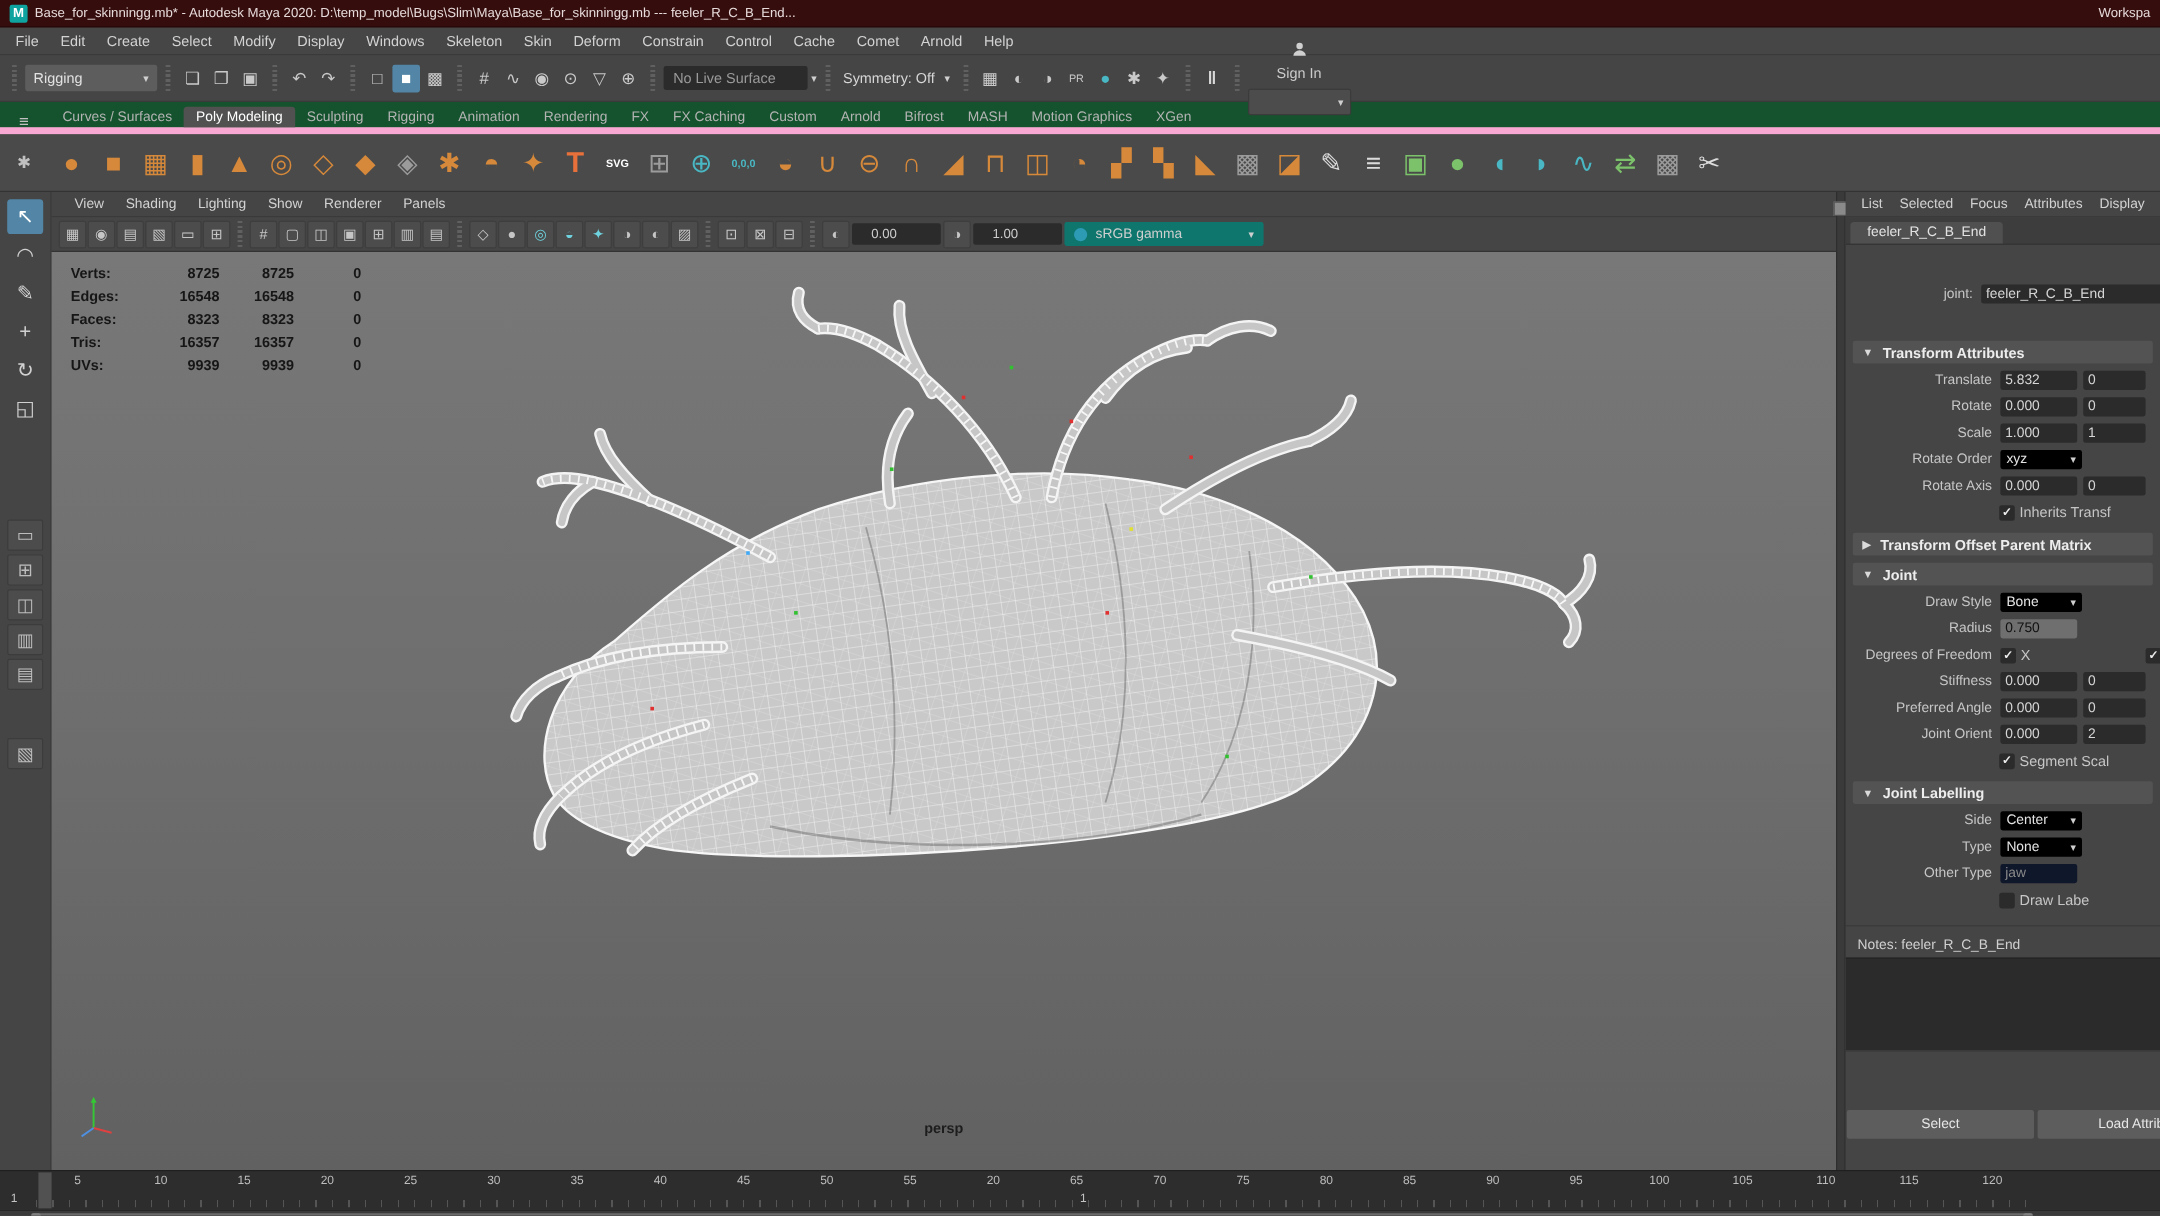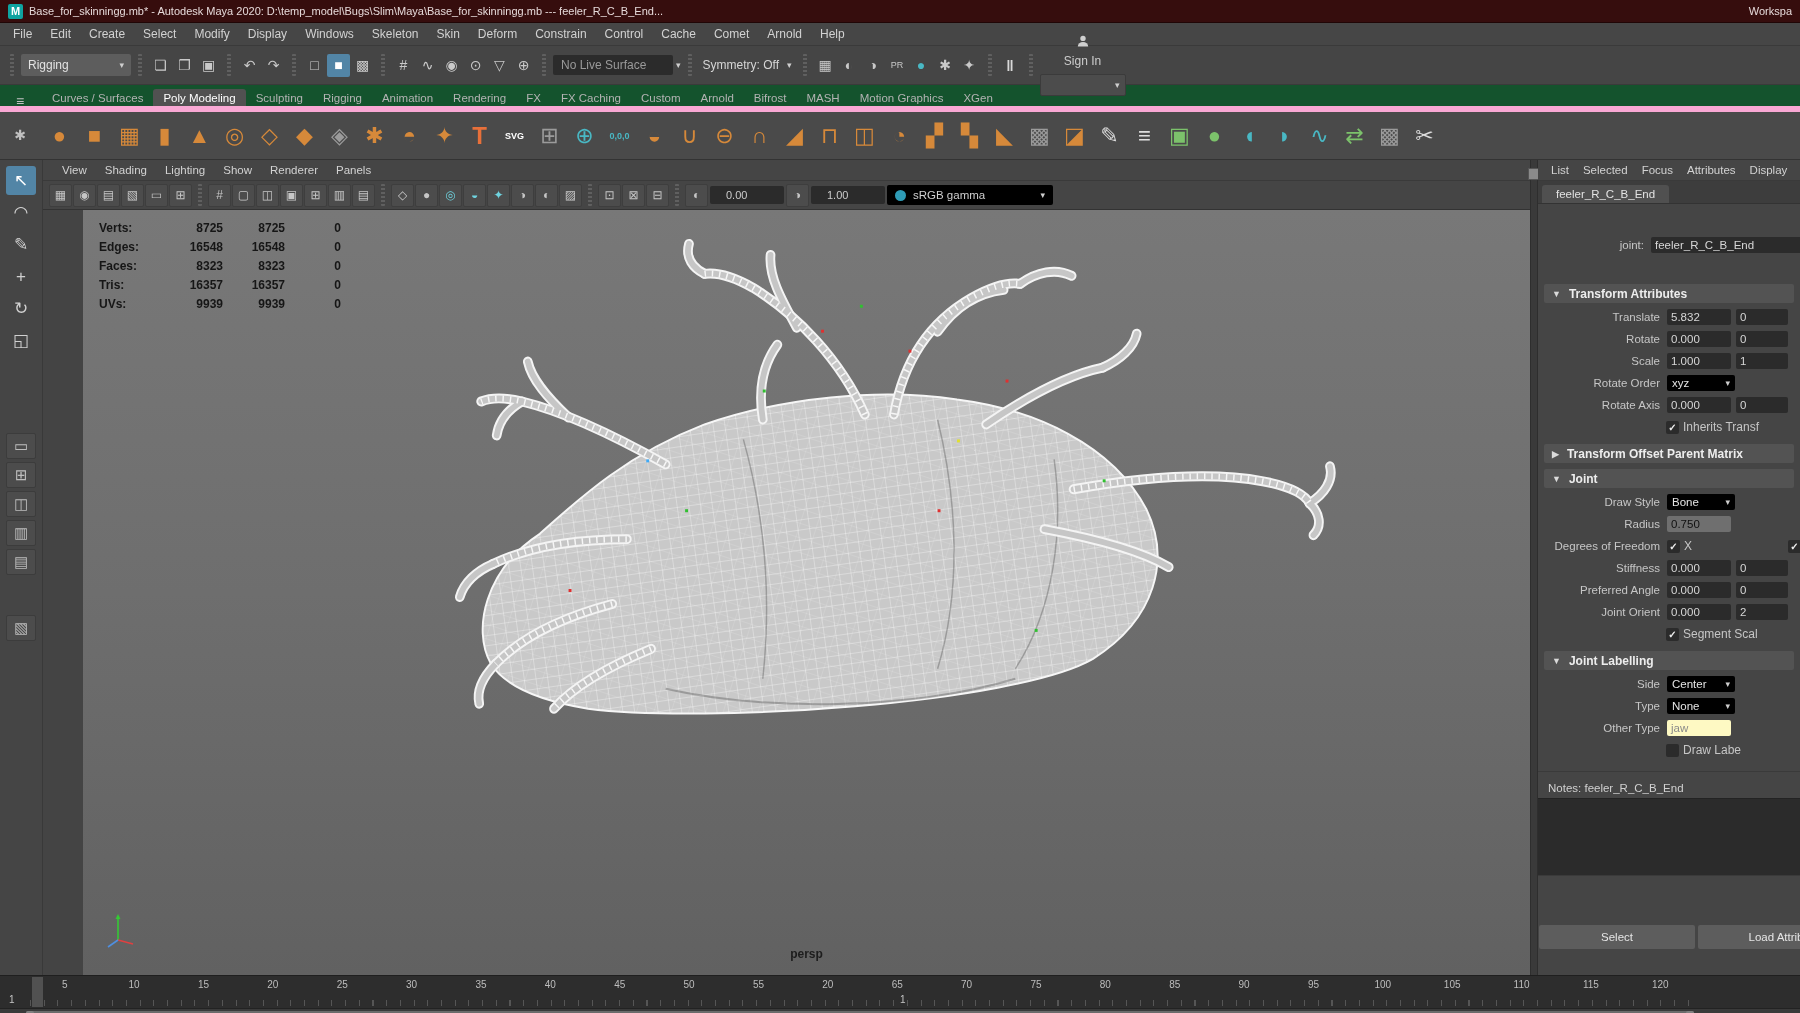--- a/index.html
+++ b/index.html
@@ -57,48 +57,48 @@
   .tool-gap2{height:34px;}
   .layoutbtn{width:28px;height:24px;display:flex;align-items:center;justify-content:center;font-size:15px;color:#bdbdbd;border:1px solid #3c3c3c;background:#4c4c4c;border-radius:2px;}
 
   .viewport-col{flex:1;display:flex;flex-direction:column;min-width:0;}
   .panelmenu{height:20px;background:#454545;display:flex;align-items:center;padding:0 10px;border-bottom:1px solid #3a3a3a;}
   .pm-item{padding:0 9px;font-size:11.5px;color:#d2d2d2;}
   .vp-toolbar{height:28px;background:#454545;display:flex;align-items:center;padding:0 6px;gap:2px;border-bottom:1px solid #333;}
   .vp-icon{width:21px;height:21px;display:flex;align-items:center;justify-content:center;font-size:12px;color:#c6c6c6;background:#4c4c4c;border:1px solid #3e3e3e;border-radius:2px;flex:0 0 auto;}
   .vp-icon.teal{color:#6fd3df;}
   .vp-field{width:42px;height:18px;background:#2b2b2b;border-radius:2px;color:#ccc;display:flex;align-items:center;padding:0 16px;font-size:11px;flex:0 0 auto;}
-  .gamma-chip{height:20px;background:#000000;border-radius:2px;display:flex;align-items:center;gap:7px;padding:0 8px;width:150px;flex:0 0 auto;}
+  .gamma-chip{height:20px;background:#0f766e;border-radius:2px;display:flex;align-items:center;gap:7px;padding:0 8px;width:150px;flex:0 0 auto;}
   .gamma-dot{width:11px;height:11px;border-radius:50%;background:#2e9bb5;flex:0 0 auto;}
   .gamma-chip .lbl{flex:1;color:#cfcfcf;font-size:11.5px;}
 
-  .canvas{flex:1;position:relative;background:linear-gradient(#787878 0%,#6e6e6e 50%,#616161 100%);overflow:hidden;margin-left:40px;}
+  .canvas{flex:1;position:relative;background:linear-gradient(#787878 0%,#6e6e6e 50%,#616161 100%);overflow:hidden;}
   .scene-svg{position:absolute;inset:0;width:100%;height:100%;}
   .hud{position:absolute;top:8px;left:16px;color:#161616;font-weight:bold;}
   .hud-row{display:grid;grid-template-columns:58px 66px 62px 56px;height:19px;align-items:center;}
   .hud-v{text-align:right;}
-  .persp-label{position:absolute;bottom:14px;left:50%;transform:translateX(-50%);color:#1d1d1d;font-weight:bold;}
+  .persp-label{position:absolute;bottom:28px;left:50%;transform:translateX(-50%);color:#1d1d1d;font-weight:bold;}
   .axis{position:absolute;left:22px;bottom:24px;}
 
   .divider-v{width:6px;background:#3a3a3a;border-left:1px solid #2e2e2e;border-right:1px solid #2e2e2e;position:relative;flex:0 0 auto;}
   .divider-v .sq{position:absolute;top:8px;left:-3px;width:10px;height:10px;background:#8a8a8a;border:1px solid #555;}
 
   
   .ae{width:262px;background:#454545;display:flex;flex-direction:column;position:relative;overflow:hidden;flex:0 0 auto;}
   .ae-menus{height:20px;display:flex;align-items:center;padding:0 6px;border-bottom:1px solid #3a3a3a;overflow:hidden;}
   .ae-menu{padding:0 7px;font-size:11.5px;color:#d2d2d2;white-space:nowrap;}
   .ae-tabrow{height:22px;background:#3d3d3d;display:flex;align-items:flex-end;padding-left:4px;border-bottom:1px solid #333;}
   .ae-tab{background:#505050;padding:3px 14px;font-size:11.5px;color:#e2e2e2;border-radius:3px 3px 0 0;white-space:nowrap;}
   .ae-body{flex:1;position:relative;}
   .ae-row{display:flex;align-items:center;height:22px;padding-left:4px;width:310px;}
   .ae-lbl{width:118px;text-align:right;padding-right:7px;color:#c6c6c6;font-size:11.5px;white-space:nowrap;flex:0 0 auto;}
   .ae-fld{width:56px;height:16px;background:#2b2b2b;border-radius:2px;color:#d6d6d6;font-size:11.5px;display:flex;align-items:center;padding:0 4px;flex:0 0 auto;}
   .ae-fld2{width:44px;margin-left:5px;}
   .ae-fld.sel{background:#6f6f6f;color:#101010;}
-  .ae-fld.dis{background:#fef9c3;color:#8a8a8a;}
+  .ae-fld.dis{background:#0f172a;color:#8a8a8a;}
   .ae-dd{width:58px;height:16px;background:#000000;border-radius:2px;display:flex;align-items:center;justify-content:space-between;padding:0 5px;font-size:11.5px;color:#e4e4e4;flex:0 0 auto;}
   .ae-head{height:19px;background:#535353;border-radius:2px;margin:6px 6px 3px 6px;display:flex;align-items:center;gap:8px;padding:0 8px;color:#ededed;font-weight:bold;font-size:12px;}
   .tri{font-size:9px;color:#dadada;}
   .chk{width:13px;height:13px;background:#2b2b2b;border-radius:2px;display:flex;align-items:center;justify-content:center;color:#ededed;font-size:10px;font-weight:bold;flex:0 0 auto;}
   .chk-lbl{padding-left:4px;font-size:12px;color:#c6c6c6;white-space:nowrap;}
   .indent{padding-left:128px;}
   .jointrow{display:flex;align-items:center;margin:30px 0 0 0;padding-left:66px;height:22px;}
   .jointrow .ae-lbl{width:40px;}
   .jointrow .ae-fld{flex:1;width:auto;margin-right:-6px;}
   .ae-notes-label{padding:10px 8px 4px 10px;font-size:11.5px;color:#d0d0d0;border-top:1px solid #3a3a3a;margin-top:10px;white-space:nowrap;}

